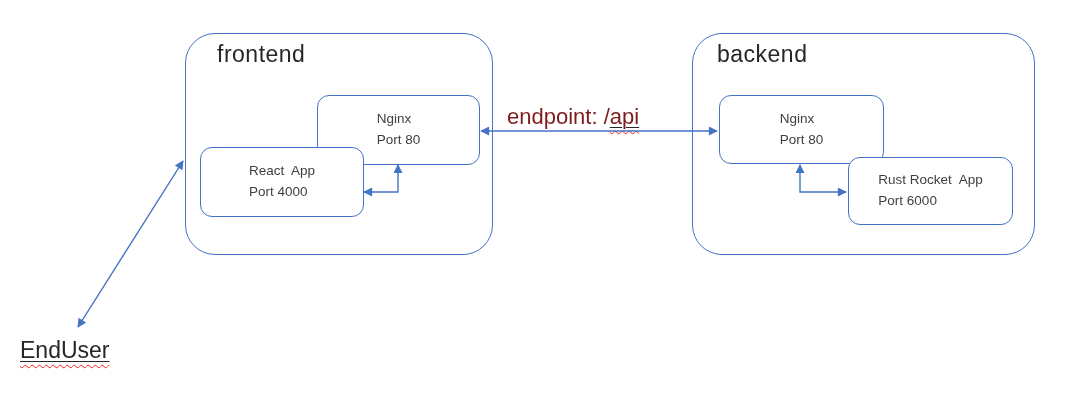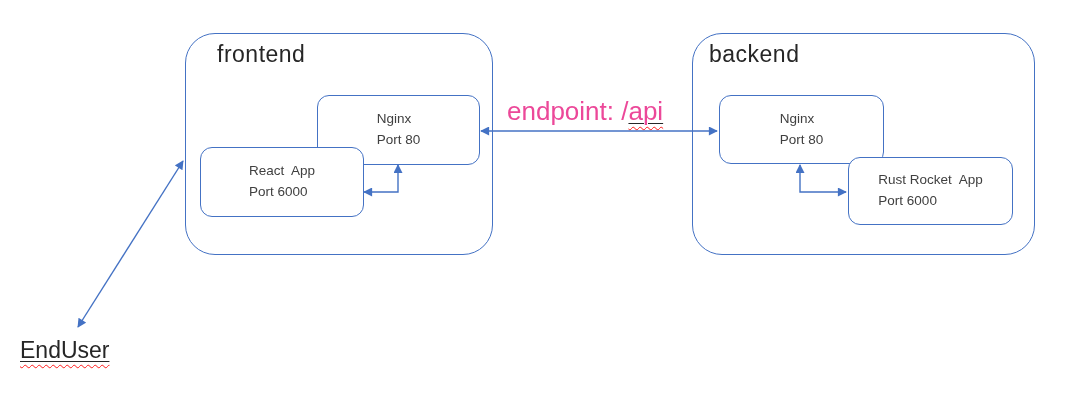--- a/index.html
+++ b/index.html
@@ -24,21 +24,21 @@
   .container--backend  { left: 692px; top: 33px; width: 341px; height: 220px; }
 
   .container-title {
     position: absolute;
     font-size: 23px;
     color: #262626;
     letter-spacing: 0.5px;
     white-space: nowrap;
   }
   .container--frontend .container-title { left: 31px; top: 7px; }
-  .container--backend  .container-title { left: 16px; top: 7px; }
+  .container--backend  .container-title { left: 24px; top: 7px; }
 
   
   .node {
     position: absolute;
     border: 1.5px solid #4472C4;
     border-radius: 12px;
     background: #ffffff;
     display: flex;
     align-items: center;
     justify-content: center;
@@ -64,23 +64,23 @@
     align-items: center;
     justify-content: center;
     color: #ffffff;
     font-size: 25px;
     letter-spacing: 0.5px;
   }
 
   
   .endpoint-label {
     position: absolute;
-    left: 507px; top: 96px;
-    font-size: 26px;
-    color: #ec4899;
+    left: 507px; top: 104px;
+    font-size: 22px;
+    color: #7f1d1d;
     white-space: nowrap;
   }
   .enduser-label {
     position: absolute;
     left: 20px; top: 336px;
     font-size: 23px;
     color: #262626;
     line-height: 29px;
     white-space: nowrap;
   }
@@ -114,21 +114,21 @@
     <div class="container-title">frontend</div>
   </div>
 
   <div class="container container--backend">
     <div class="container-title">backend</div>
   </div>
 
   <div class="node node--fe-nginx">Nginx
 Port 80</div>
   <div class="node node--react">React  App
-Port 6000</div>
+Port 4000</div>
   <div class="node node--be-nginx">Nginx
 Port 80</div>
   <div class="node node--rust">Rust Rocket  App
 Port 6000</div>
 
 
   <div class="endpoint-label"><span>endpoint: /</span><span class="spell-error"><span class="underlined">api</span></span></div>
 
   <div class="enduser-label">
     <div><span class="spell-error"><span class="underlined">EndUser</span></span></div>

